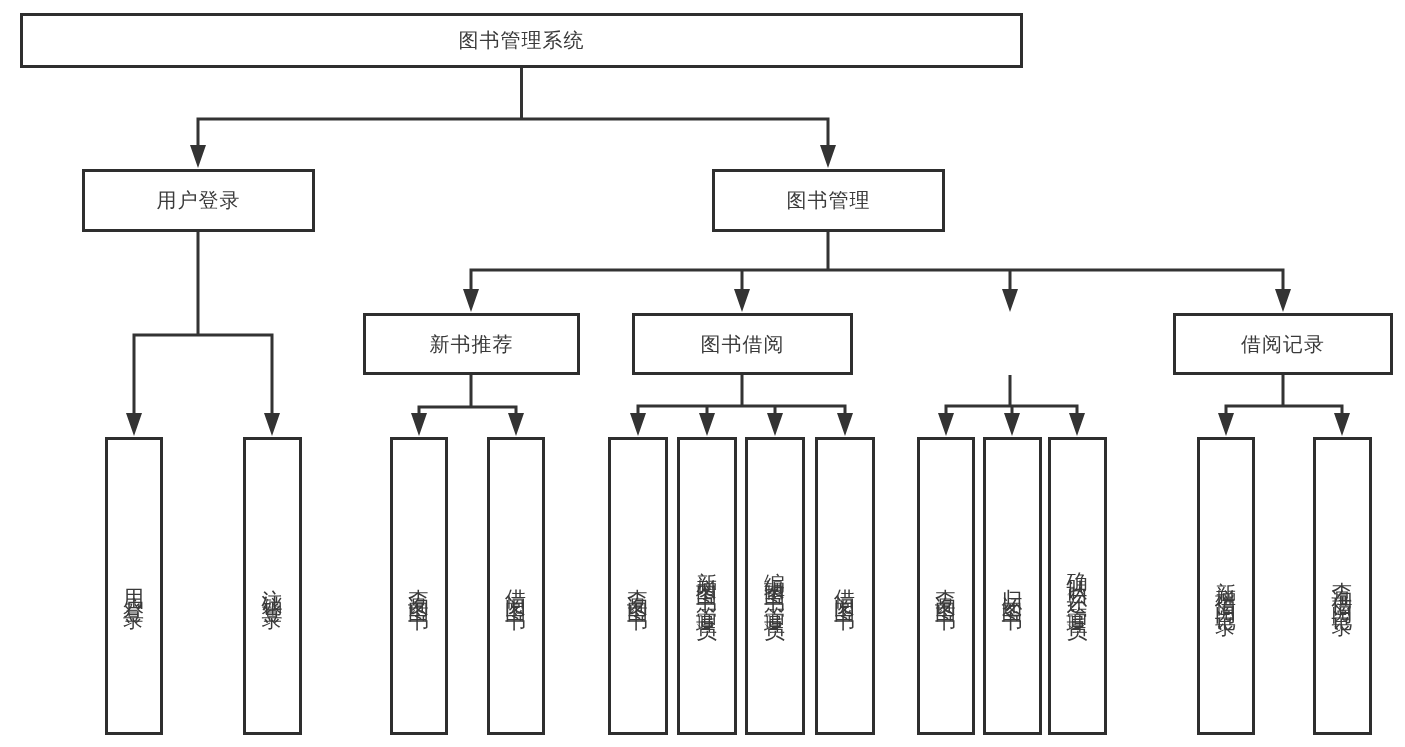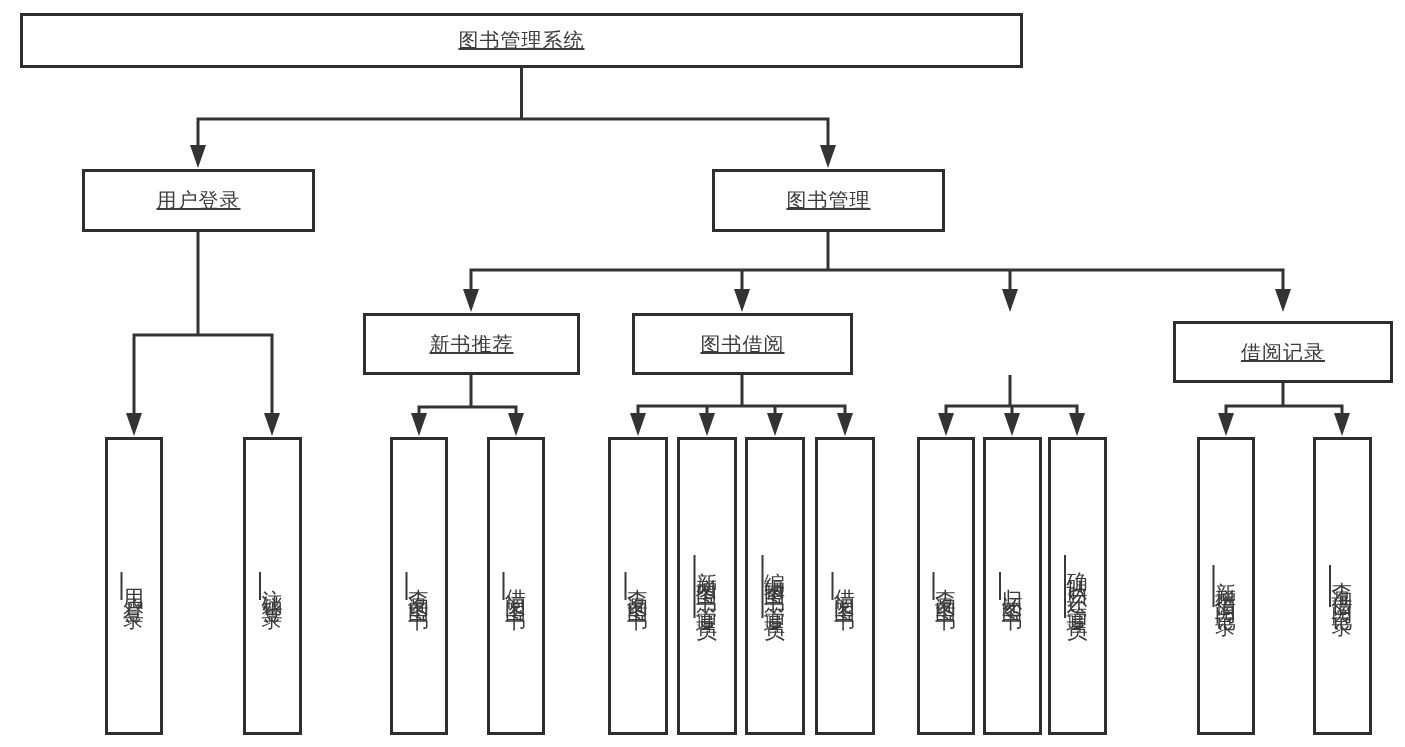--- a/index.html
+++ b/index.html
@@ -35,21 +35,20 @@
   }
   .box{
     position:absolute;
     box-sizing:border-box;
     background:#fff;
     border:3px solid var(--color-border,#2e2e2e);
     display:flex;
     align-items:center;
     justify-content:center;
     color:var(--color-text,#3a3a3a);
-    text-decoration:underline;
   }
   .hbox .lbl{
     font-size:20px;
     letter-spacing:1px;
     white-space:nowrap;
   }
   .vbox{
     top:437px;
     height:298px;
   }
@@ -142,21 +141,21 @@
   <div class="box hbox" style="left:712px;top:169px;width:233px;height:63px;">
     <span class="lbl">图书管理</span>
   </div>
 
   <div class="box hbox" style="left:363px;top:313px;width:217px;height:62px;">
     <span class="lbl">新书推荐</span>
   </div>
   <div class="box hbox" style="left:632px;top:313px;width:221px;height:62px;justify-content:center;">
     <span class="lbl">图书借阅</span>
   </div>
-  <div class="box hbox" style="left:1173px;top:313px;width:220px;height:62px;margin-top:8px;">
+  <div class="box hbox" style="left:1173px;top:313px;width:220px;height:62px;">
     <span class="lbl">借阅记录</span>
   </div>
 
   <div class="box vbox" style="left:105px;width:58px;">
     <span class="lbl">用户登录</span>
   </div>
   <div class="box vbox" style="left:243px;width:59px;">
     <span class="lbl">注销登录</span>
   </div>
 

